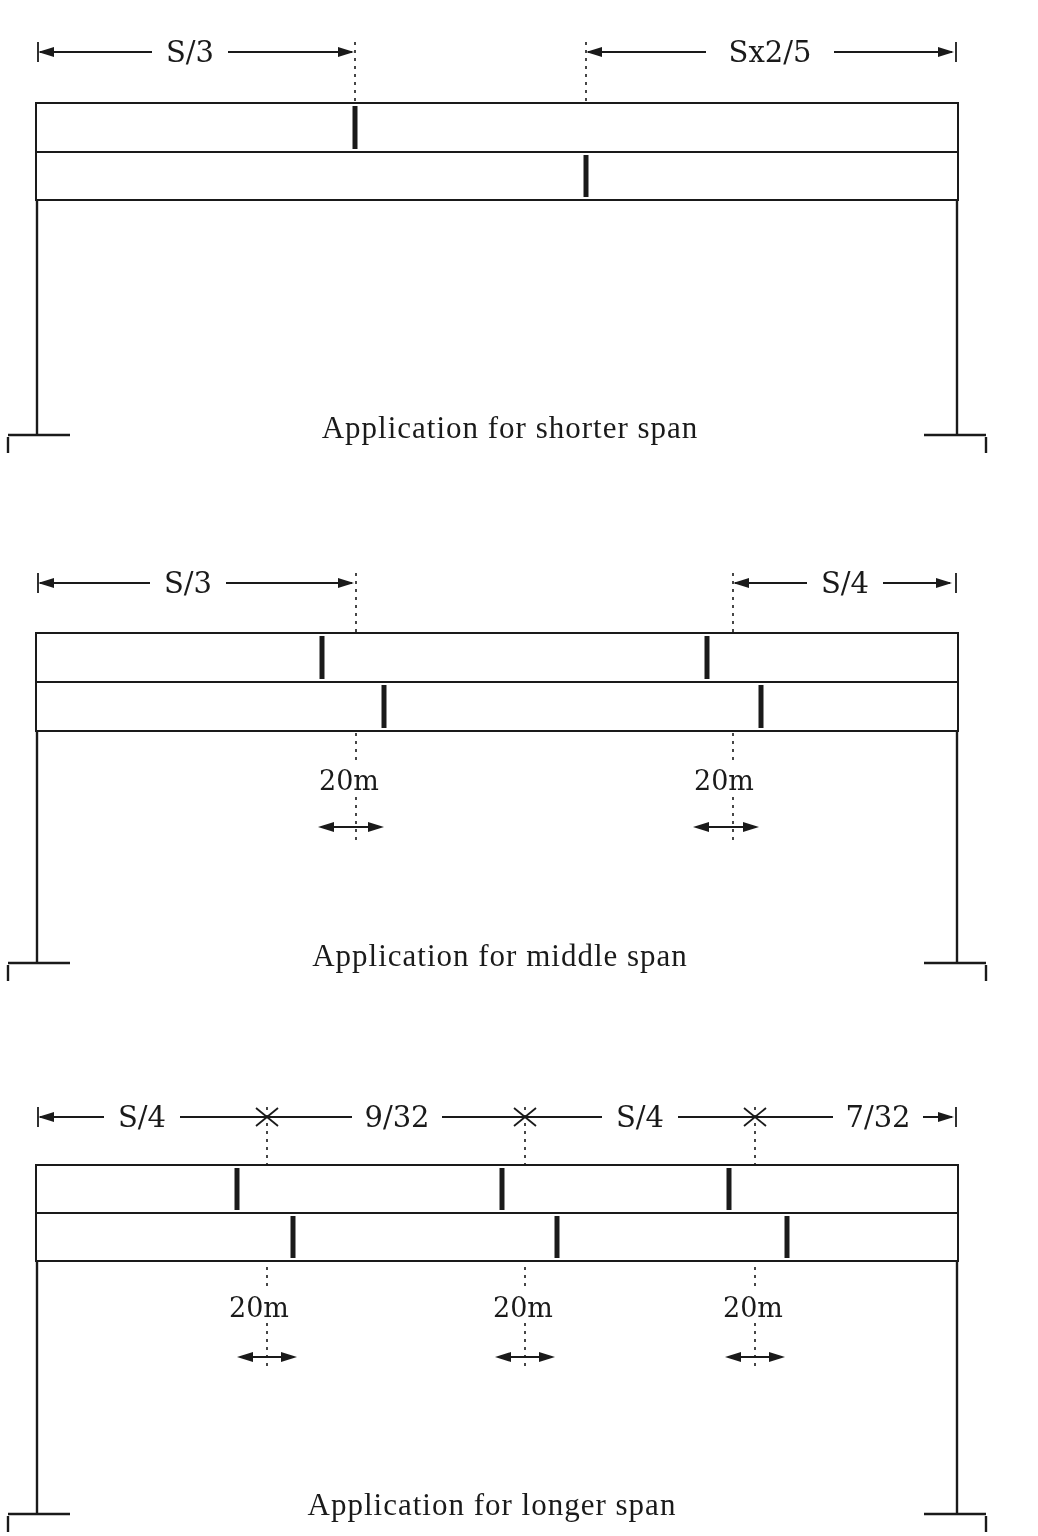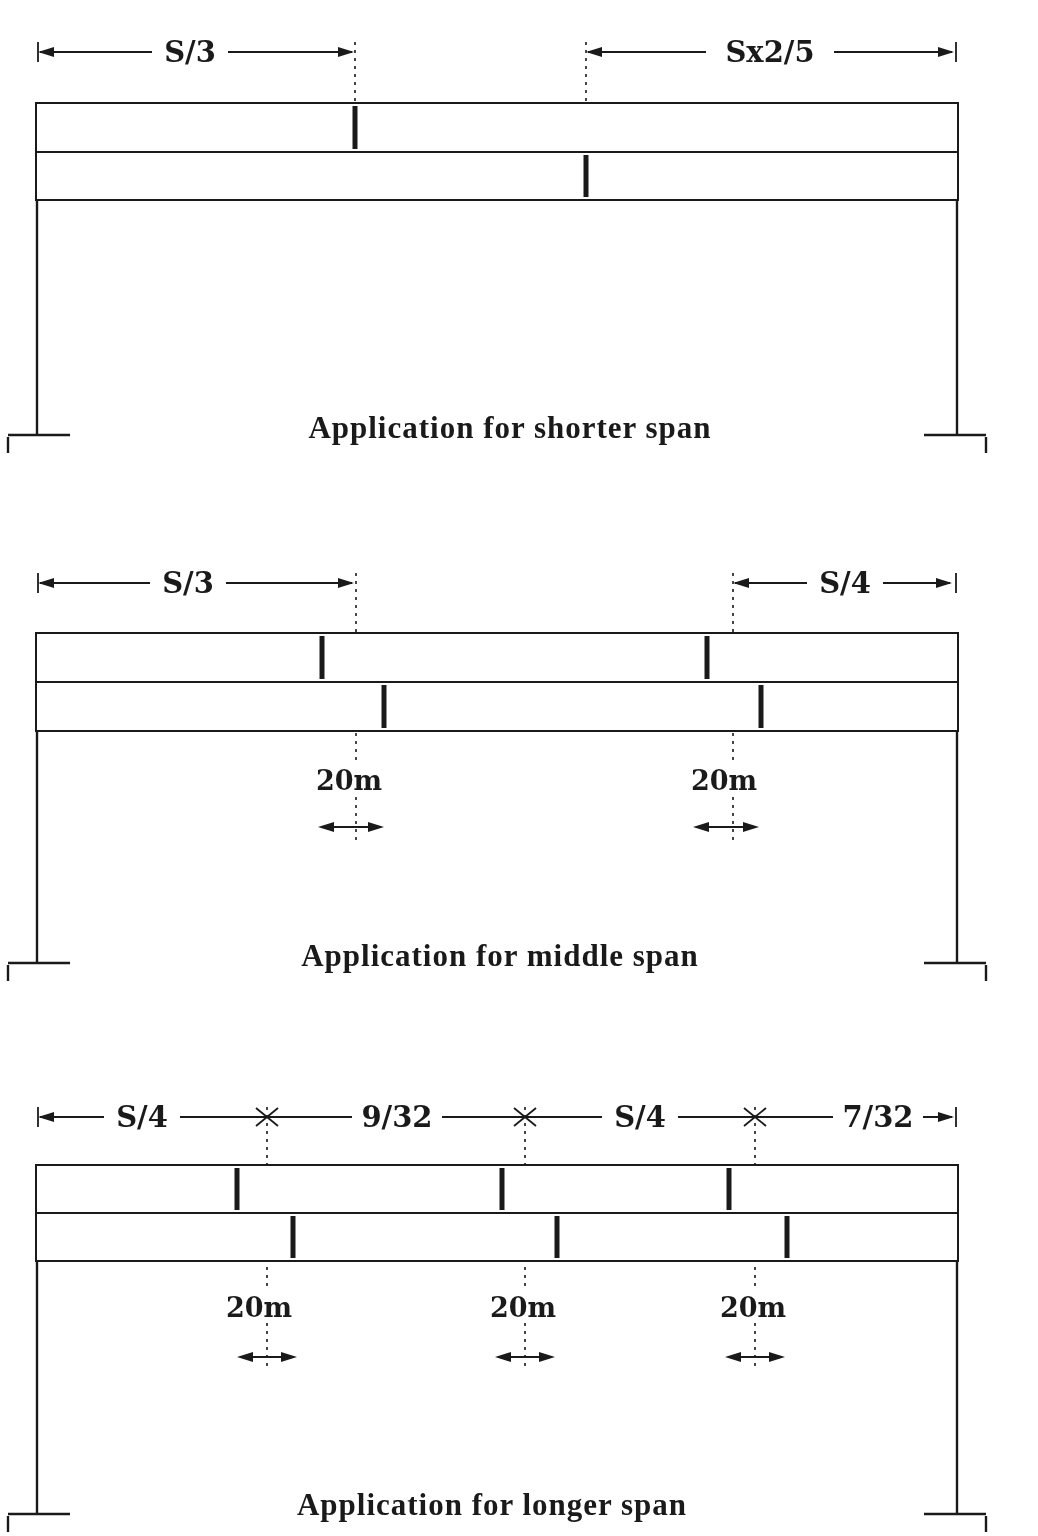--- a/index.html
+++ b/index.html
@@ -6,21 +6,20 @@
     margin: 0;
     padding: 0;
     background: #ffffff;
   }
   .page {
     position: relative;
     width: 828px;
     height: 1536px;
     background: #ffffff;
     font-family: "Liberation Serif", serif;
-    font-weight: bold;
   }
   svg { display: block; }
   .bar   { fill: #ffffff; stroke: #1a1a1a; stroke-width: 2; }
   .thin  { stroke: #1a1a1a; stroke-width: 1.8; fill: none; }
   .med   { stroke: #1a1a1a; stroke-width: 2.4; fill: none; }
   .tick  { stroke: #1a1a1a; stroke-width: 5; }
   .dot   { stroke: #1a1a1a; stroke-width: 1.6; stroke-dasharray: 3 5; fill: none; }
   .ah    { fill: #1a1a1a; stroke: none; }
   .mask  { fill: #ffffff; stroke: none; }
   .dimtxt {

